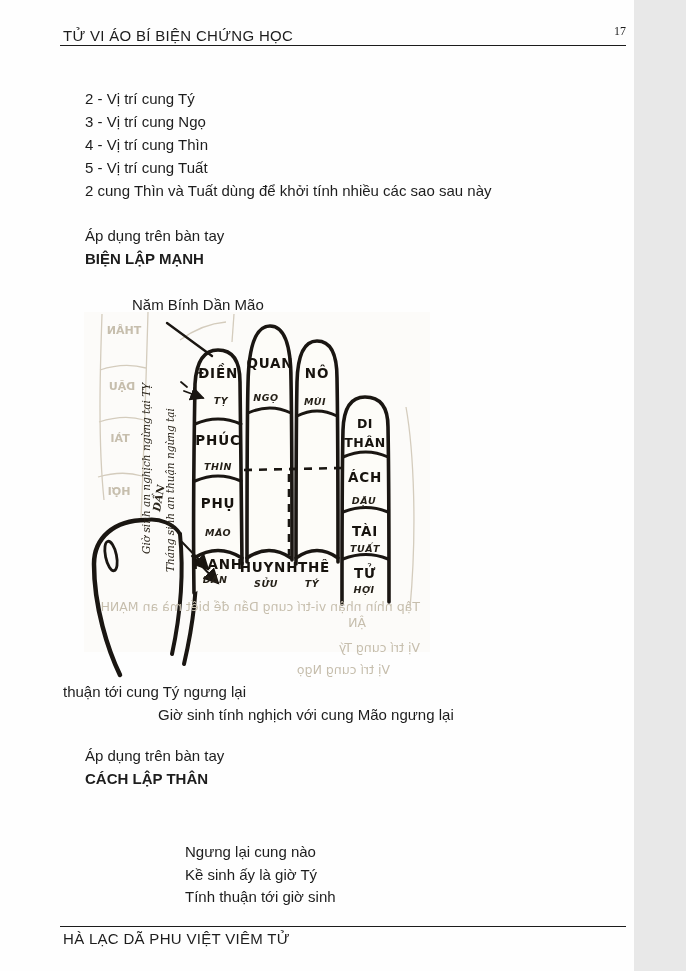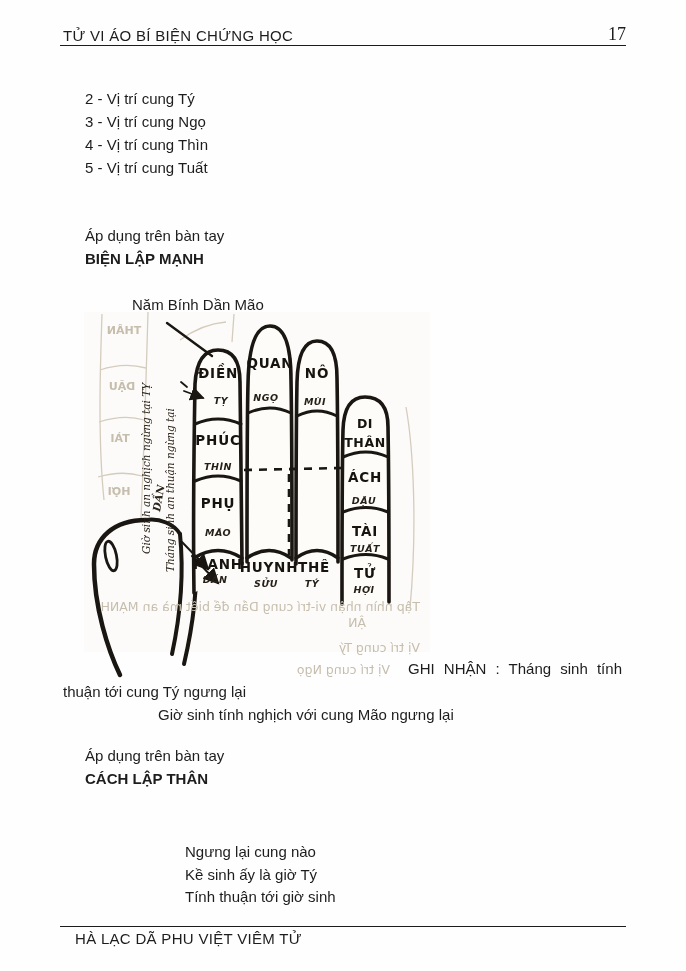--- a/index.html
+++ b/index.html
@@ -1,25 +1,25 @@
 <!DOCTYPE html>
 <html><head>
 <meta charset="utf-8">
 <style>
   html,body{margin:0;padding:0;background:#e8e8e8;}
-  #page{position:relative;width:686px;height:971px;background:#fefefe;overflow:hidden;
+  #page{position:relative;width:634px;height:971px;background:#fefefe;overflow:hidden;
         font-family:"Liberation Sans",sans-serif;color:#1c1c1c;}
   .line{position:absolute;font-size:15px;white-space:nowrap;color:#1d1d1d;}
   .bold{font-weight:bold;}
   #header-title{top:27px;left:63px;letter-spacing:.3px;}
   #page-number{top:24px;left:598px;width:28px;text-align:right;
-               font-family:"Liberation Serif",serif;font-size:18px;}
+               font-family:"Liberation Serif",serif;font-size:12px;}
   #header-rule{position:absolute;left:60px;top:45px;width:566px;border-top:1.6px solid #1c1c1c;}
   #footer-rule{position:absolute;left:60px;top:926px;width:566px;border-top:1.6px solid #1c1c1c;}
-  #footer-text{top:930px;left:63px;letter-spacing:.3px;margin-left:12px;}
+  #footer-text{top:930px;left:63px;letter-spacing:.3px;}
   .ghi-lead{left:408px;top:660px;word-spacing:5px;}
   svg text{font-family:"DejaVu Sans",sans-serif;}
   .cung{font-weight:bold;font-size:13.5px;letter-spacing:.8px;fill:#17130e;}
   .cung-sm{font-weight:bold;font-size:12.5px;letter-spacing:.6px;fill:#17130e;}
   .chi{font-weight:bold;font-style:italic;font-size:9.5px;letter-spacing:.5px;fill:#241f17;}
   .hand-note{font-family:"DejaVu Serif",serif;font-style:italic;font-size:10.5px;fill:#2a241a;}
   .bleed{fill:#c6bead;}
   .bleed-line{font-size:12.5px;}
   .bleed-cell{font-size:11px;font-weight:bold;}
 </style>
@@ -29,20 +29,21 @@
 <div id="page">
 
   <div class="line" id="header-title">TỬ VI ÁO BÍ BIỆN CHỨNG HỌC</div>
   <div class="line" id="page-number">17</div>
   <div id="header-rule"></div>
 
   <div class="line" style="left:85px;top:90px">2 - Vị trí cung Tý</div>
   <div class="line" style="left:85px;top:113px">3 - Vị trí cung Ngọ</div>
   <div class="line" style="left:85px;top:136px">4 - Vị trí cung Thìn</div>
   <div class="line" style="left:85px;top:159px">5 - Vị trí cung Tuất</div>
+  <div class="line" style="left:85px;top:182px">2 cung Thìn và Tuất dùng để khởi tính nhiều các sao sau này</div>
 
   <div class="line" style="left:85px;top:227px">Áp dụng trên bàn tay</div>
   <div class="line bold" style="left:85px;top:250px">BIỆN LẬP MẠNH</div>
   <div class="line" style="left:132px;top:296px">Năm Bính Dần Mão</div>
 
   <svg style="position:absolute;left:84px;top:312px" width="346" height="368" viewBox="0 0 346 368">
     <defs>
       <marker id="ah" markerWidth="9" markerHeight="8" refX="7" refY="4" orient="auto">
         <path d="M0,0 L8,4 L0,8 z" fill="#1a1612"></path>
       </marker>
@@ -142,21 +143,20 @@
     </g>
 
     <g>
       <text class="bleed bleed-line" transform="translate(336,299) scale(-1,1)">Tập nhìn nhận vi-trí cung Dần để biết mà an MẠNH</text>
       <text class="bleed bleed-line" transform="translate(282,315) scale(-1,1)">ẬN</text>
       <text class="bleed bleed-line" transform="translate(336,340) scale(-1,1)">Vị trí cung Tý</text>
       <text class="bleed bleed-line" transform="translate(306,362) scale(-1,1)">Vị trí cung Ngọ</text>
     </g>
   </svg>
 
-  <div class="line ghi-lead">GHI NHẬN : Tháng sinh tính</div>
   <div class="line" style="left:158px;top:706px">Giờ sinh tính nghịch với cung Mão ngưng lại</div>
   <div class="line" style="left:63px;top:683px">thuận tới cung Tý ngưng lại</div>
 
   <div class="line" style="left:85px;top:747px">Áp dụng trên bàn tay</div>
   <div class="line bold" style="left:85px;top:770px">CÁCH LẬP THÂN</div>
   <div class="line" style="left:185px;top:843px">Ngưng lại cung nào</div>
   <div class="line" style="left:185px;top:866px">Kề sinh ấy là giờ Tý</div>
   <div class="line" style="left:185px;top:888px">Tính thuận tới giờ sinh</div>
 
   <div id="footer-rule"></div>

